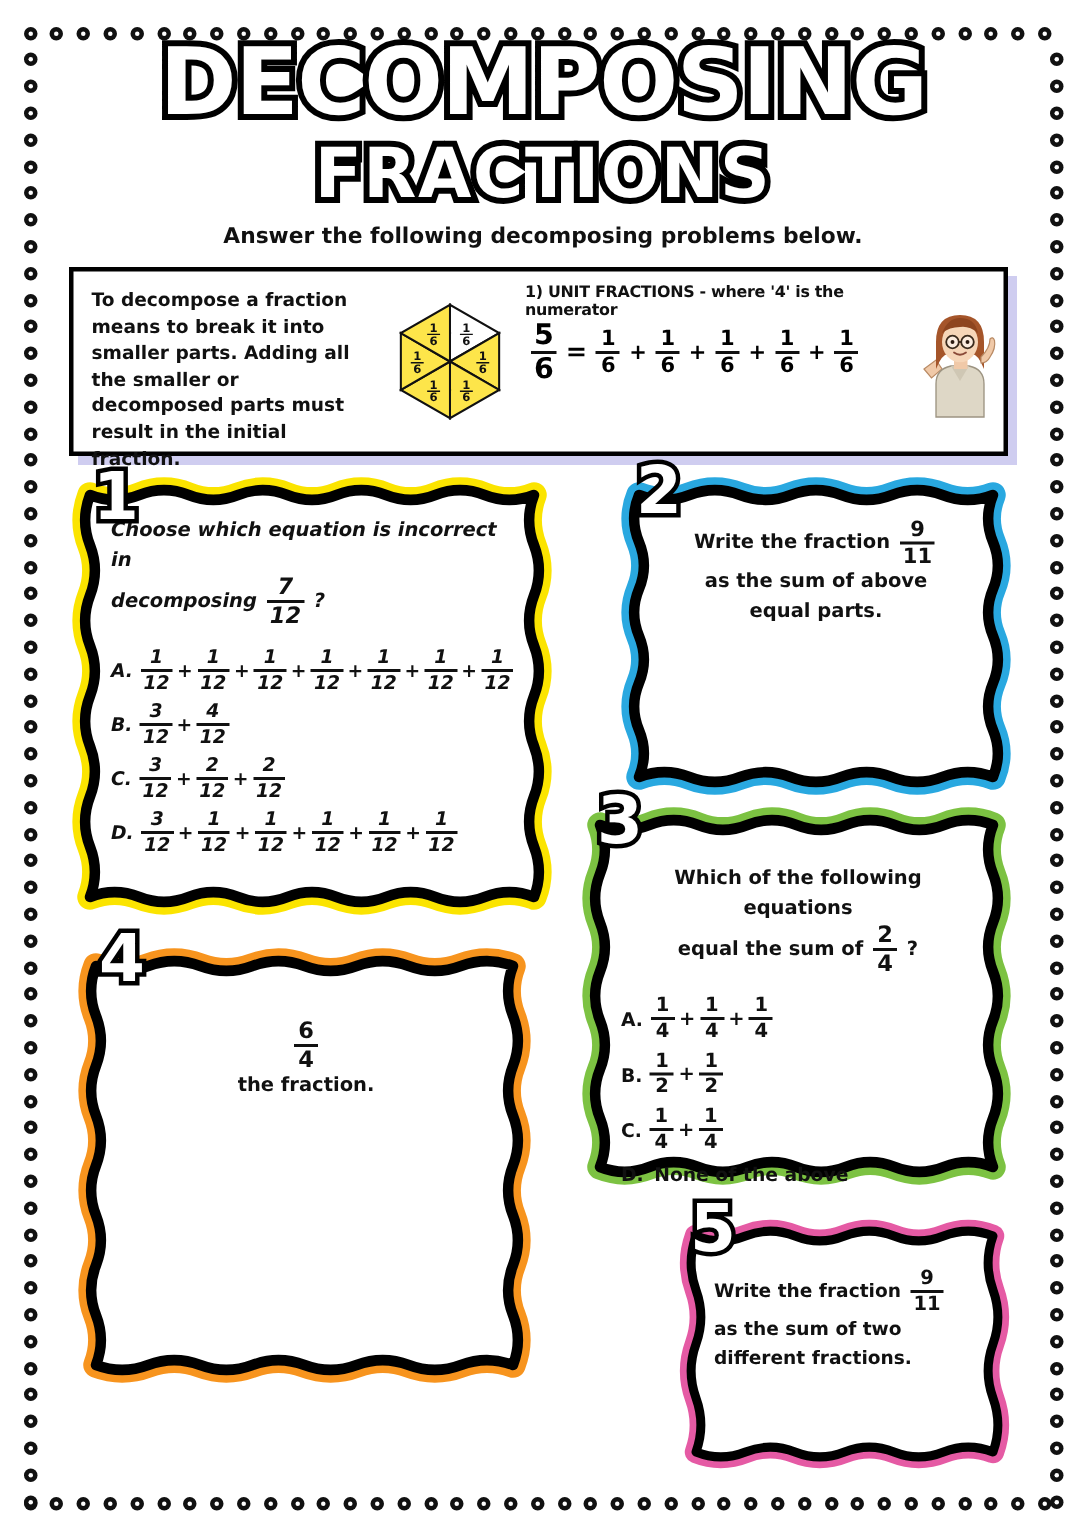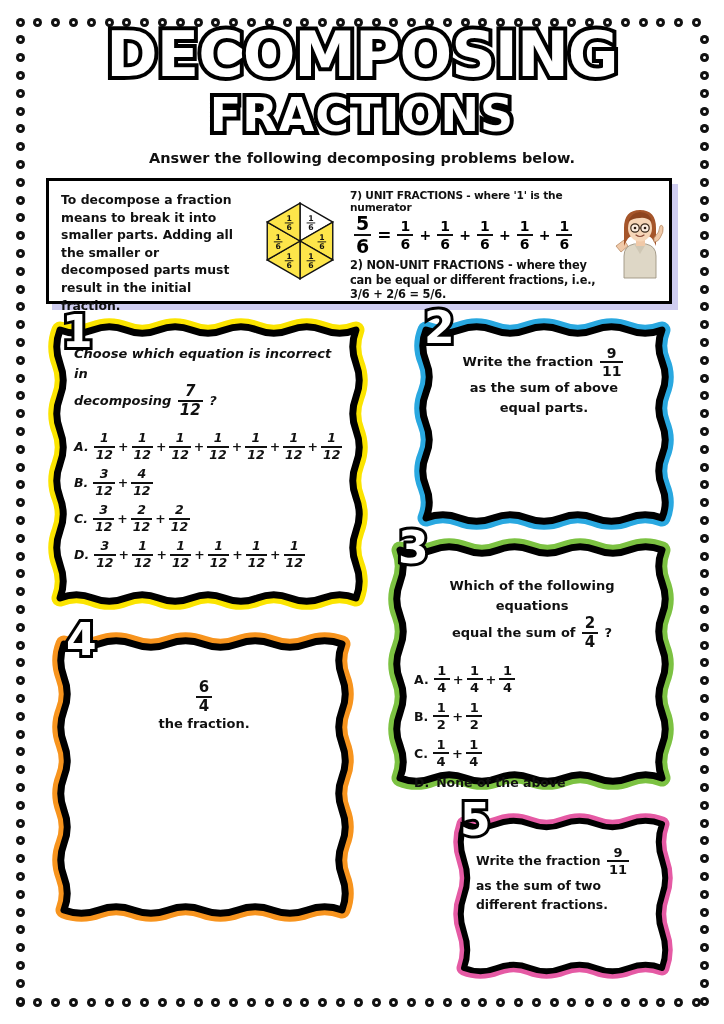--- a/index.html
+++ b/index.html
@@ -325,21 +325,21 @@
             <path d="M50,53 L11.9,31.0 L50.0,9.0 Z" fill="#FDE54A" stroke="#111" stroke-width="1.6"></path>
             <text x="37.29829407782823" y="30" text-anchor="middle" font-size="9" font-weight="bold" fill="#111">1</text>
             <line x1="32.29829407782823" x2="42.29829407782823" y1="32" y2="32" stroke="#111" stroke-width="1.1"></line>
             <text x="37.29829407782823" y="40" text-anchor="middle" font-size="9" font-weight="bold" fill="#111">6</text>
           </g>
       </svg>
     </div>
 
     <div class="info-right">
       <div>
-        <div class="info-line">7) UNIT FRACTIONS - where '1' is the numerator</div>
+        <div class="info-line">1) UNIT FRACTIONS - where '4' is the numerator</div>
         <div class="info-eq">
           <span class="frac" style="font-size:19px;font-weight:700;">
             <span class="num">5</span>
             <span class="bar"></span>
             <span class="den">6</span>
           </span>
           <span class="op" style="font-size:17px;">=</span>
           <span id="eq-terms" style="display:flex;align-items:center;gap:3px;">
               <span class="frac" style="font-size: 14px; font-weight: 700;">
                 <span class="num">1</span>
@@ -366,21 +366,20 @@
               </span>
               <span class="op" style="font-size: 14px; margin: 0px 1px;">+</span>
               <span class="frac" style="font-size: 14px; font-weight: 700;">
                 <span class="num">1</span>
                 <span class="bar"></span>
                 <span class="den">6</span>
               </span>
             </span>
         </div>
       </div>
-      <div class="info-line2">2) NON-UNIT FRACTIONS - where they can be equal or different fractions, i.e., 3/6 + 2/6 = 5/6.</div>
     </div>
 
     <div class="info-teacher">
       <svg width="56" height="78" viewBox="0 0 56 78">
 
         <path d="M6 44 L14 38 L18 44 L11 50 Z" fill="#f0c9a8" stroke="#b98a64" stroke-width="0.8"></path>
 
         <path d="M14 76 L14 54 Q14 44 24 42 L36 42 Q46 44 46 54 L46 76 Z" fill="#ded7c6" stroke="#9d9482" stroke-width="0.9"></path>
         <path d="M24 42 L30 52 L36 42 Z" fill="#cfc7b4"></path>
 

